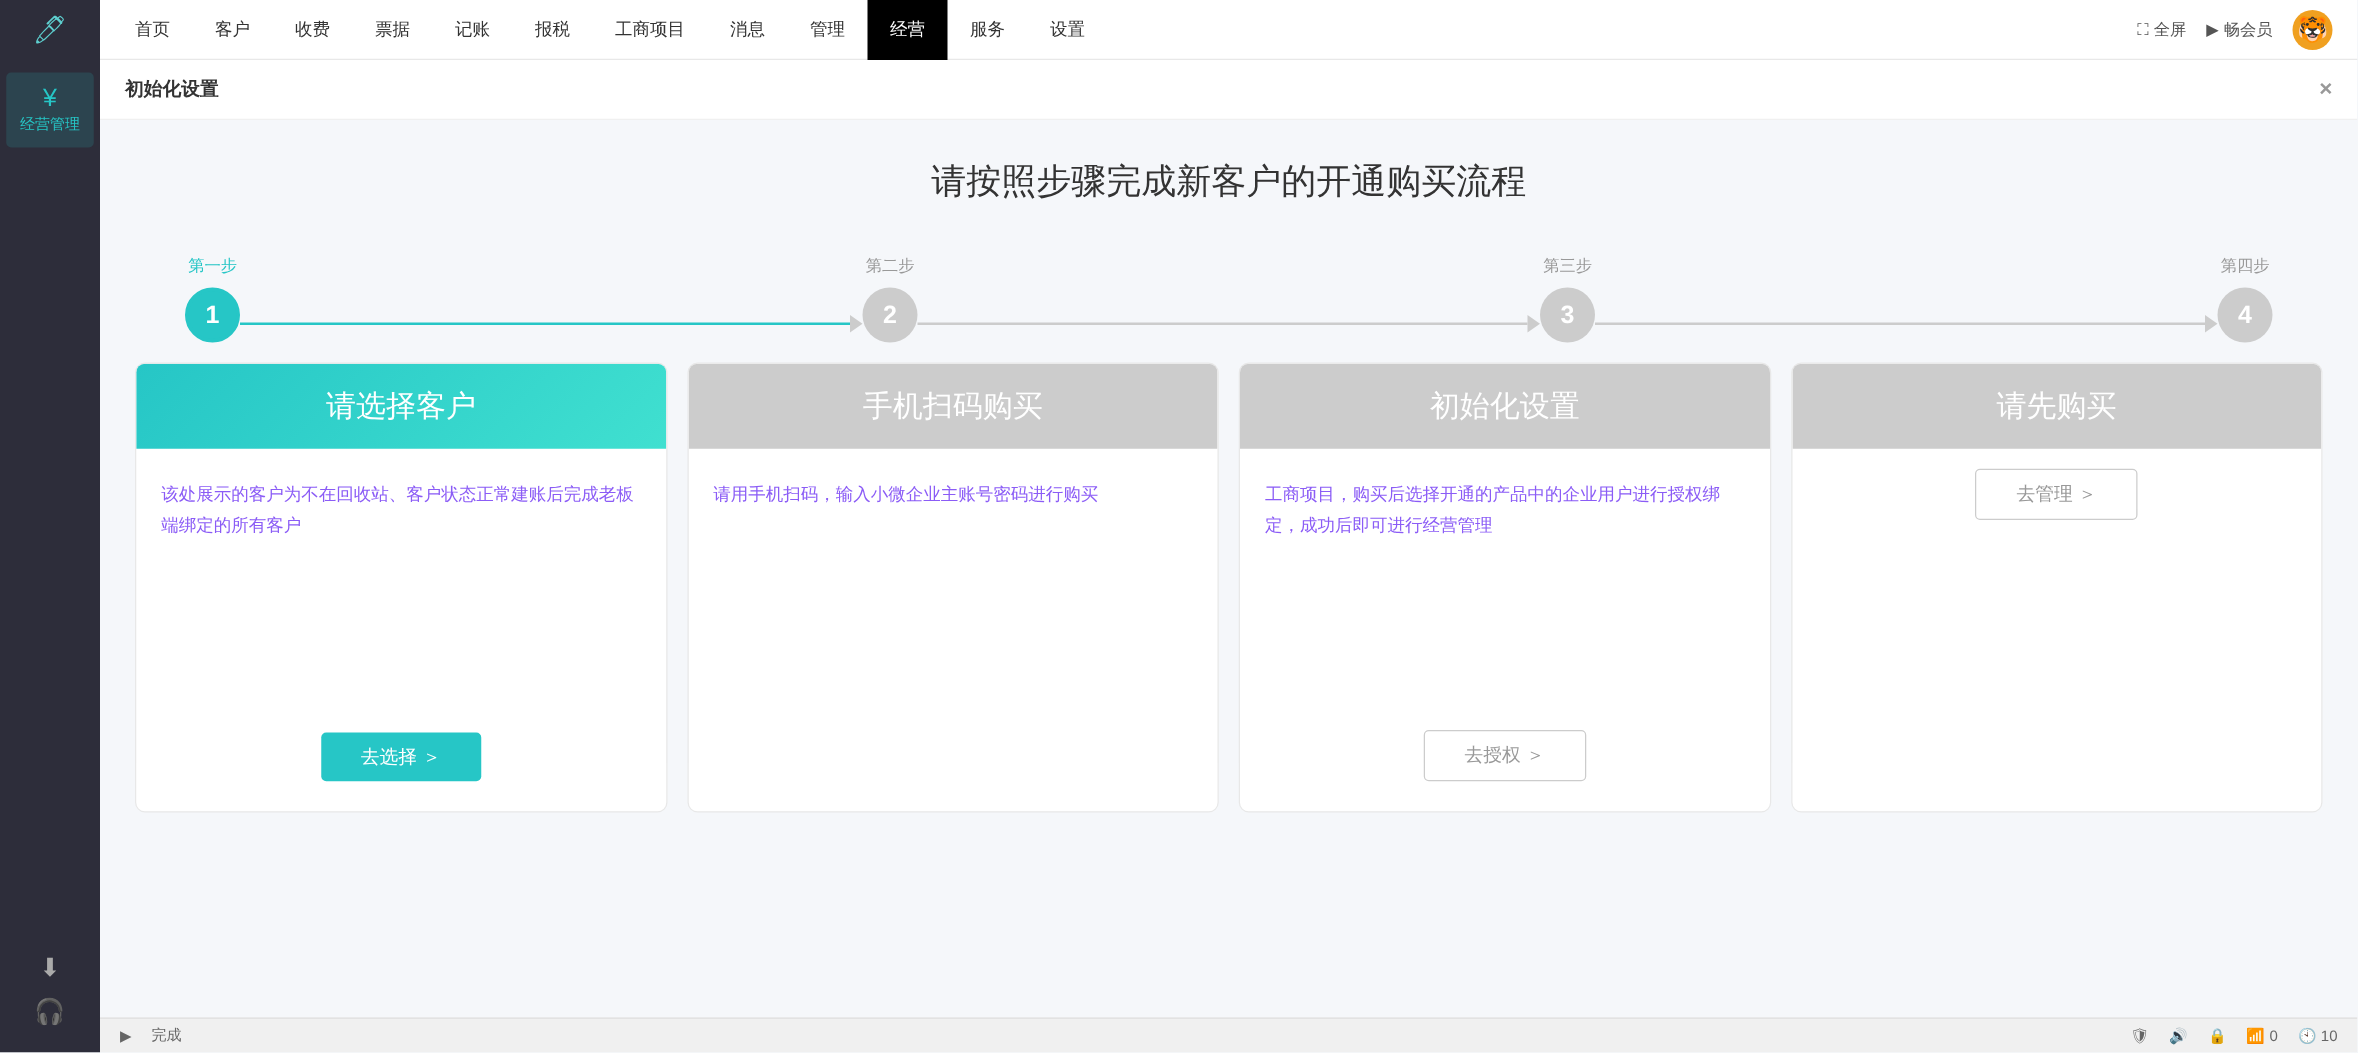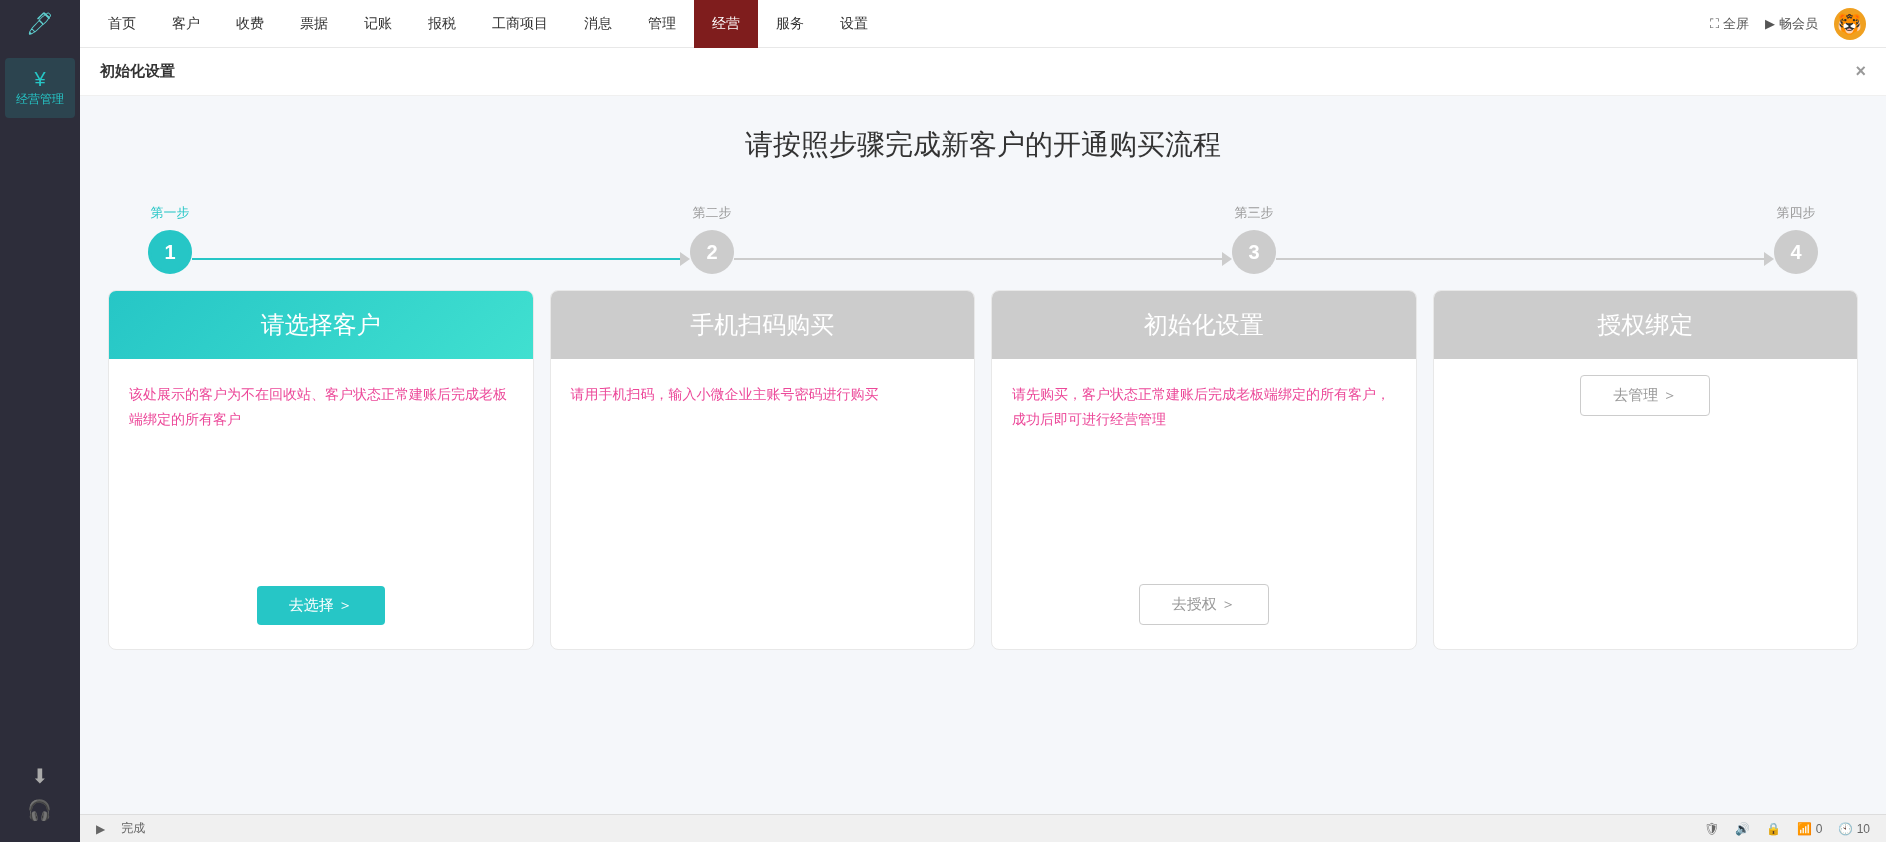--- a/index.html
+++ b/index.html
@@ -17,21 +17,21 @@
       background: #2d2d3a;
       display: flex; align-items: center; justify-content: center;
       flex-shrink: 0;
     }
     .logo-icon { color: #5ecfcf; font-size: 22px; }
     .nav-items { display: flex; align-items: center; flex: 1; padding: 0 10px; gap: 0; }
     .nav-item {
       padding: 0 18px; height: 48px; display: flex; align-items: center;
       font-size: 14px; color: #333; cursor: pointer; white-space: nowrap;
     }
-    .nav-item.active { background: #7f1d1d; color: #fff; }
+    .nav-item.active { background: #000000; color: #fff; }
     .nav-right { display: flex; align-items: center; gap: 16px; padding: 0 20px; margin-left: auto; }
     .nav-right-item { font-size: 13px; color: #555; cursor: pointer; display: flex; align-items: center; gap: 4px; }
     .avatar { width: 32px; height: 32px; border-radius: 50%; background: #f0a020; display: flex; align-items: center; justify-content: center; }
 
     
     .main-layout { display: flex; height: calc(842px - 48px); }
     .sidebar {
       width: 80px; background: #2d2d3a;
       display: flex; flex-direction: column; align-items: center;
       padding-top: 10px; flex-shrink: 0;
@@ -80,21 +80,21 @@
       display: flex; flex-direction: column;
       overflow: hidden; min-height: 360px;
     }
     .card-header {
       padding: 18px 20px; font-size: 24px; font-weight: 500;
       text-align: center; color: #fff;
       background: #ccc;
     }
     .card-header.active { background: linear-gradient(135deg, #26c6c6, #40e0d0); }
     .card-body {
-      flex: 1; padding: 24px 20px; font-size: 14px; color: #ec4899; line-height: 1.8; font-family: Liberation Mono, monospace;
+      flex: 1; padding: 24px 20px; font-size: 14px; color: #8b5cf6; line-height: 1.8;
     }
     .card-footer {
       padding: 16px 20px 24px; display: flex; justify-content: center;
     }
     .card-btn {
       padding: 10px 32px; border-radius: 4px; font-size: 15px; cursor: pointer;
       border: none; display: flex; align-items: center; gap: 6px;
     }
     .card-btn.active { background: #26c6c6; color: #fff; }
     .card-btn.inactive { background: #fff; color: #999; border: 1px solid #ccc; }
@@ -226,28 +226,28 @@
 
         <div class="card">
           <div class="card-header">手机扫码购买</div>
           <div class="card-body">请用手机扫码，输入小微企业主账号密码进行购买</div>
           <div class="card-footer">
           </div>
         </div>
 
         <div class="card">
           <div class="card-header">初始化设置</div>
-          <div class="card-body">请先购买，客户状态正常建账后完成老板端绑定的所有客户，成功后即可进行经营管理</div>
+          <div class="card-body">工商项目，购买后选择开通的产品中的企业用户进行授权绑定，成功后即可进行经营管理</div>
           <div class="card-footer">
             <button class="card-btn inactive">去授权  ＞</button>
           </div>
         </div>
 
         <div class="card">
-          <div class="card-header">授权绑定</div>
+          <div class="card-header">请先购买</div>
           <div class="card-footer">
             <button class="card-btn inactive">去管理  ＞</button>
           </div>
         </div>
 
       </div>
 
     </div>
 
     <div class="status-bar">

